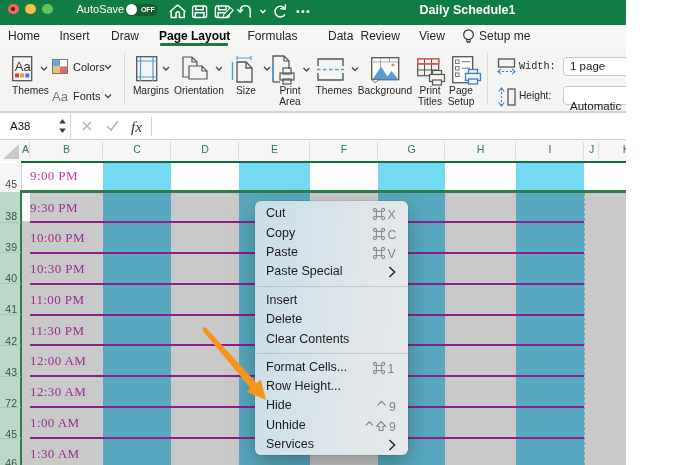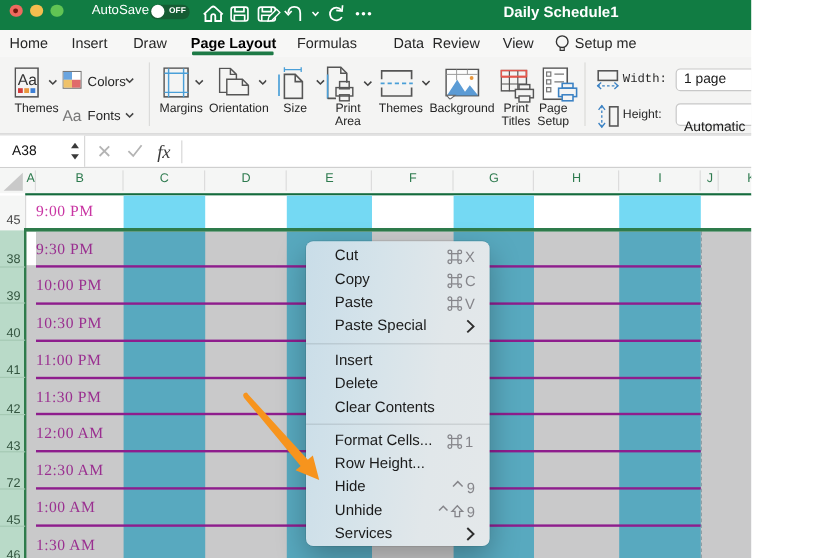--- a/index.html
+++ b/index.html
@@ -3,21 +3,21 @@
 <style>
 html,body{margin:0;padding:0;}
 body{width:700px;height:465px;overflow:hidden;font-family:"Liberation Sans",sans-serif;}
 #stage{position:relative;width:626px;height:465px;background:#fff;overflow:hidden;}
 .abs{position:absolute;}
 .rlabel{font-size:10.2px;color:#262626;text-align:center;white-space:nowrap;position:absolute;}
 .tab{position:absolute;top:29px;font-size:12px;color:#262626;white-space:nowrap;}
 .clet{position:absolute;top:142.5px;font-size:10.5px;color:#2e7b4f;text-align:center;}
 .rlab{position:absolute;width:17px;text-align:right;font-size:10.5px;color:#454545;}
 .time{position:absolute;left:30px;width:73px;text-align:left;font-size:13px;letter-spacing:.4px;font-family:Liberation Serif, serif;}
-.mi{position:absolute;left:266px;font-size:12.5px;color:#1b1b1b;white-space:nowrap;margin-left:13px;}
+.mi{position:absolute;left:266px;font-size:12.5px;color:#1b1b1b;white-space:nowrap;}
 </style></head>
 <body>
 <div id="stage">
 
 <div class="abs" style="left:0;top:0;width:700px;height:25px;background:#117c43;"></div>
 <div class="abs" style="left:8px;top:3.8px;width:10.5px;height:10.5px;border-radius:50%;background:#ee6a5f;"></div>
 <div class="abs" style="left:25.2px;top:3.8px;width:10.5px;height:10.5px;border-radius:50%;background:#f5bd4f;"></div>
 <div class="abs" style="left:42.4px;top:3.8px;width:10.5px;height:10.5px;border-radius:50%;background:#61c454;"></div>
 <div class="abs" style="left:11.4px;top:7.2px;width:3.6px;height:3.6px;border-radius:50%;background:#70180e;"></div>
 <div class="abs" style="left:76.5px;top:0;line-height:19px;color:#fff;font-size:11px;">AutoSave</div>

